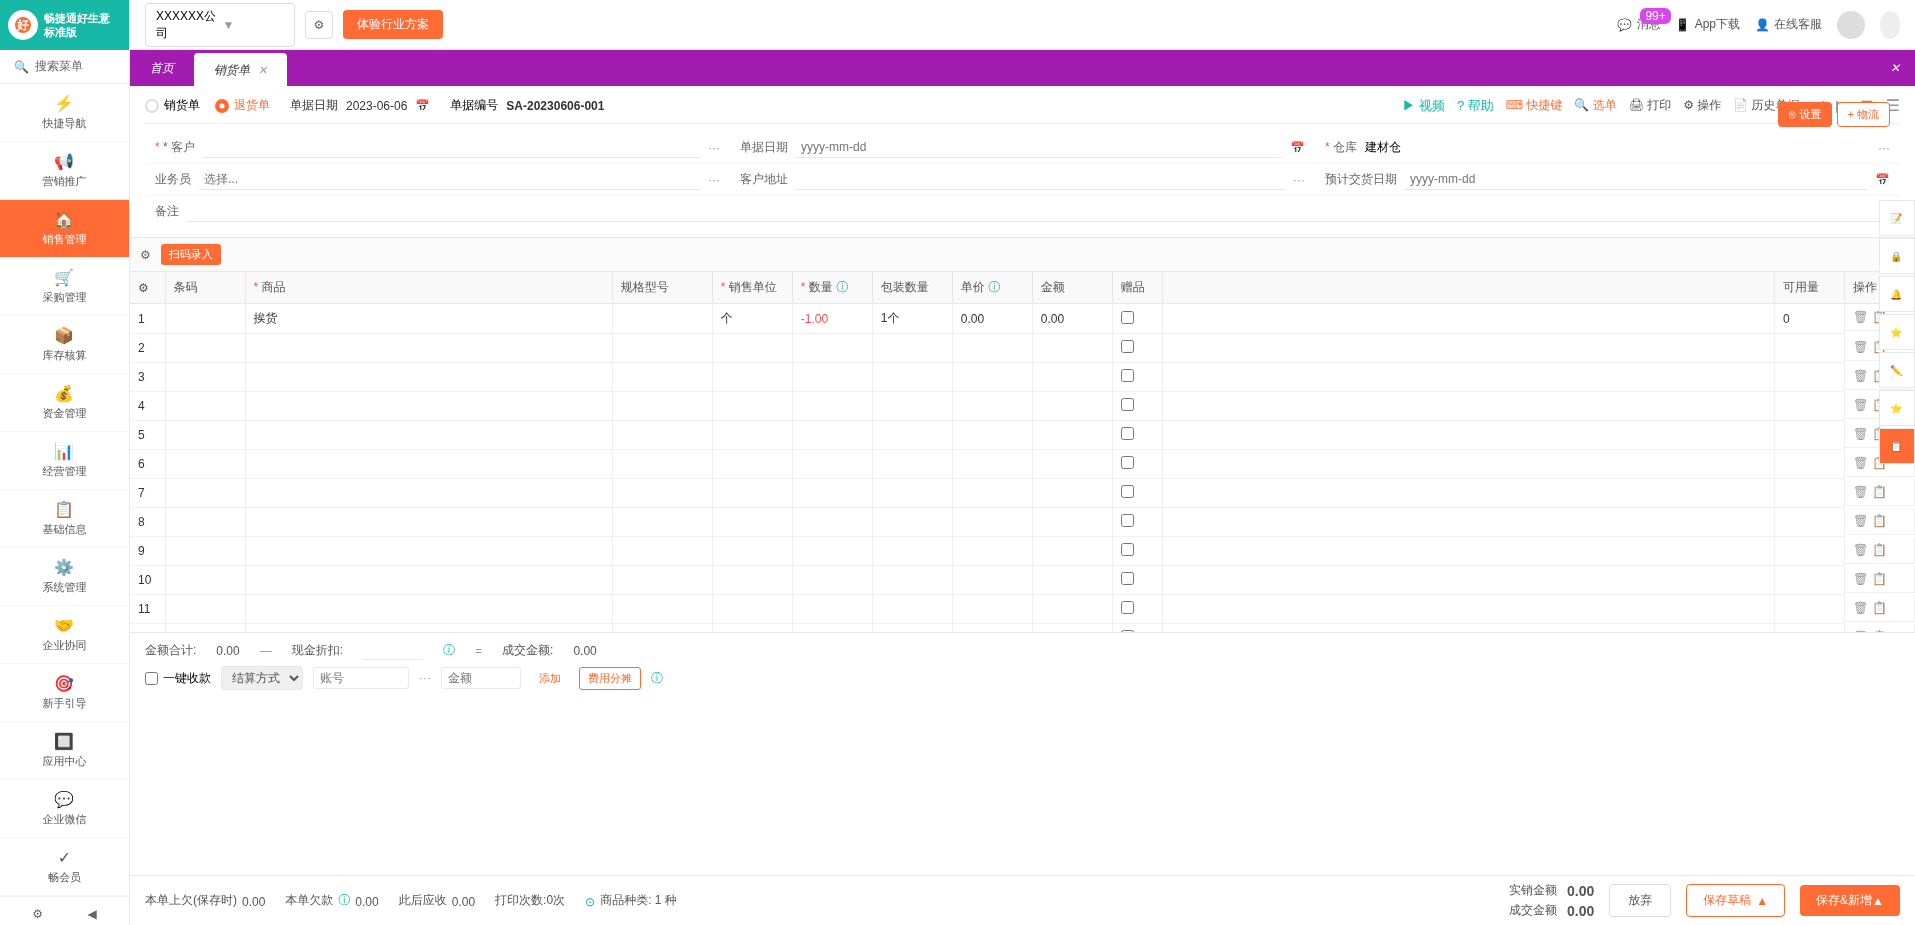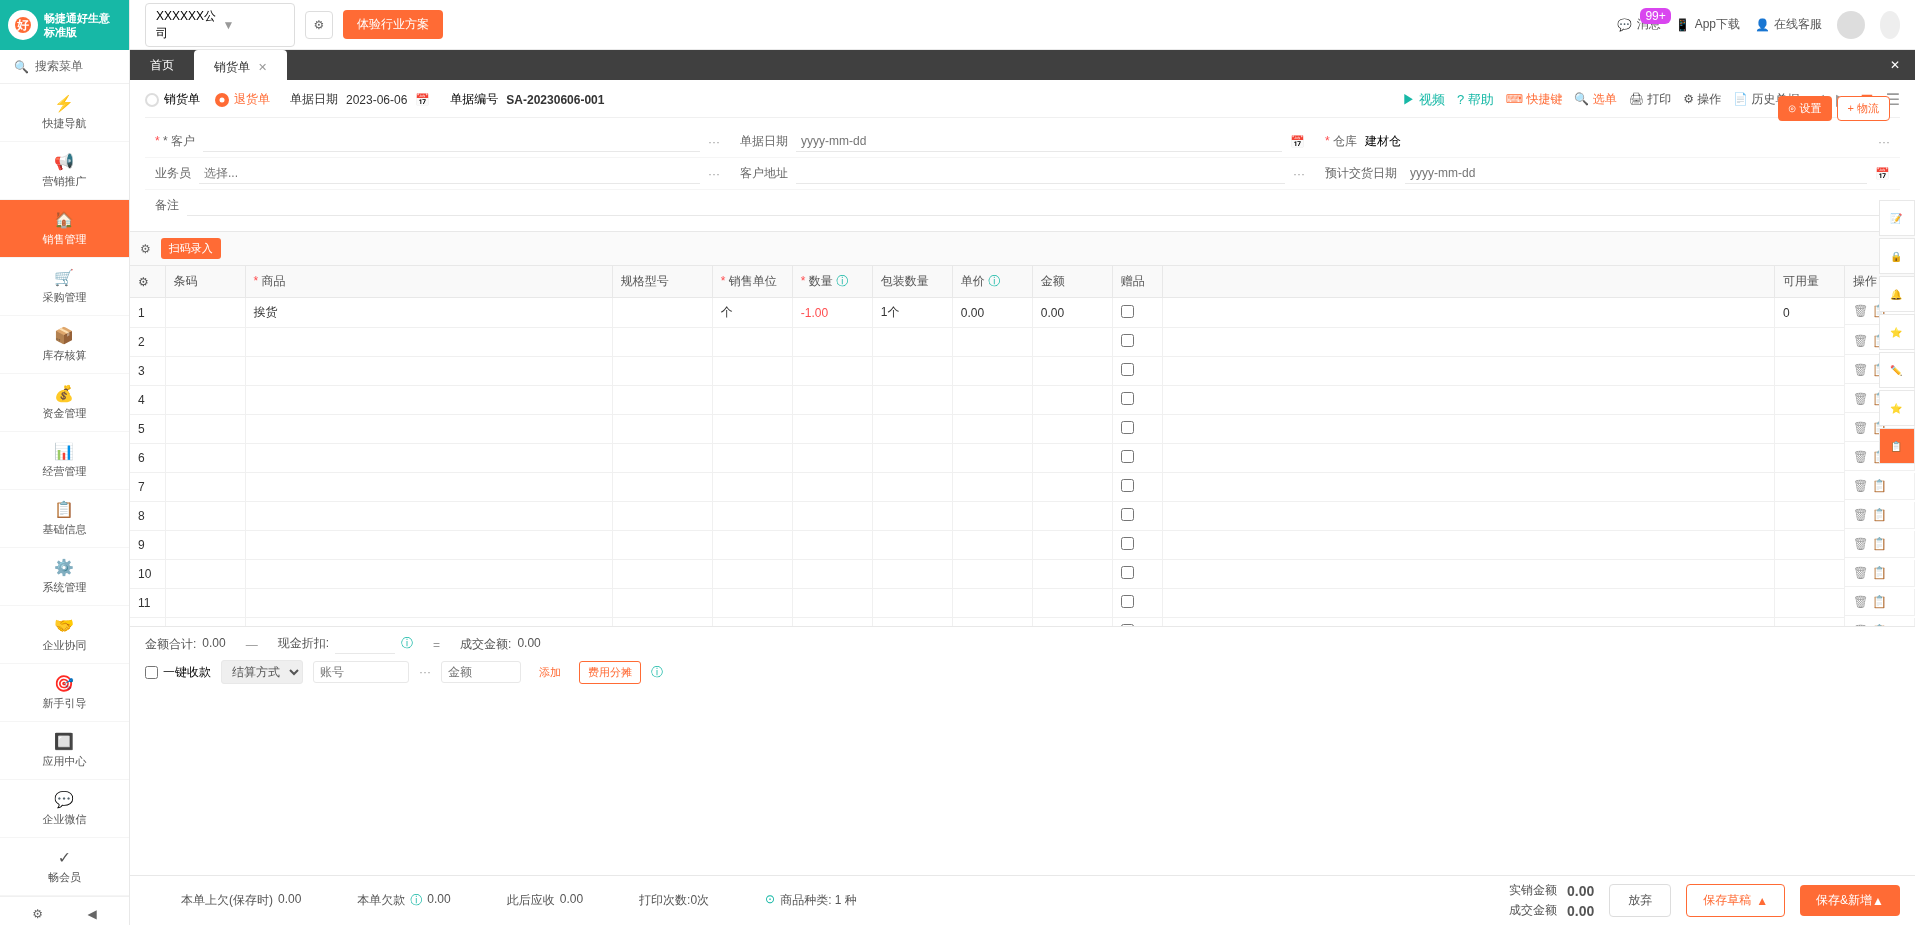--- a/index.html
+++ b/index.html
@@ -26,21 +26,21 @@
     .company-select { display: flex; align-items: center; gap: 5px; border: 1px solid #ddd; border-radius: 4px; padding: 4px 10px; cursor: pointer; min-width: 150px; }
     .company-select span { flex: 1; }
     .gear-btn { width: 28px; height: 28px; border: 1px solid #ddd; border-radius: 4px; display: flex; align-items: center; justify-content: center; cursor: pointer; color: #666; }
     .experience-btn { background: #ff6b35; color: white; border: none; border-radius: 4px; padding: 6px 14px; cursor: pointer; font-size: 12px; }
     .header-right { margin-left: auto; display: flex; align-items: center; gap: 15px; color: #555; }
     .header-right .badge-item { position: relative; cursor: pointer; display: flex; align-items: center; gap: 4px; }
     .badge { background: #d946ef; color: white; border-radius: 6px; padding: 1px 5px; font-size: 12px; position: absolute; top: -8px; right: -10px; }
     .avatar { width: 28px; height: 28px; background: #ddd; border-radius: 50%; }
 
     
-    .tab-bar { height: 30px; background: #404040; display: flex; align-items: center; padding: 0; }
+    .tab-bar { height: 36px; background: #a21caf; display: flex; align-items: center; padding: 0; font-style: italic; }
     .tab-item { padding: 0 20px; height: 40px; display: flex; align-items: center; color: rgba(255,255,255,0.8); cursor: pointer; font-size: 13px; }
     .tab-item.active { background: white; color: #333; border-radius: 4px 4px 0 0; margin-top: 5px; height: 35px; }
     .tab-item .close-icon { margin-left: 8px; font-size: 11px; color: #999; }
     .tab-home { color: white; }
 
     
     .content { flex: 1; background: #f5f5f5; overflow: hidden; display: flex; flex-direction: column; }
 
     
     .form-area { background: white; padding: 10px 15px; border-bottom: 1px solid #e8e8e8; }
@@ -63,31 +63,31 @@
 
     table { width: 100%; border-collapse: collapse; }
     table th { background: #f9f9f9; padding: 7px 8px; text-align: left; border-bottom: 1px solid #e8e8e8; border-right: 1px solid #e8e8e8; color: #555; font-weight: normal; white-space: nowrap; position: sticky; top: 0; }
     table td { padding: 6px 8px; border-bottom: 1px solid #f0f0f0; border-right: 1px solid #f0f0f0; color: #333; }
     table td.red { color: #ff4d4f; }
     .table-scroll { overflow-y: auto; max-height: 360px; }
 
     
     .bottom-area { background: white; border-top: 1px solid #e8e8e8; padding: 8px 15px; }
     .summary-row { display: flex; align-items: center; gap: 20px; margin-bottom: 6px; }
-    .summary-item { display: flex; align-items: flex-start; gap: 6px; color: #555; }
+    .summary-item { display: flex; align-items: center; gap: 20px; color: #555; }
     .minus-sign { color: #999; }
     .equals-sign { color: #999; }
     .payment-row { display: flex; align-items: center; gap: 10px; }
     .checkbox-item { display: flex; align-items: center; gap: 5px; cursor: pointer; }
     .add-btn { background: #ff6b35; color: white; border: none; border-radius: 3px; padding: 3px 8px; cursor: pointer; font-size: 11px; }
     .expense-btn { background: white; color: #ff6b35; border: 1px solid #ff6b35; border-radius: 3px; padding: 3px 8px; cursor: pointer; font-size: 11px; }
 
     
     .footer { height: 50px; background: white; border-top: 1px solid #e8e8e8; display: flex; align-items: center; padding: 0 15px; gap: 20px; }
-    .footer-info { display: flex; align-items: flex-start; gap: 5px; color: #555; margin-left: 36px; }
+    .footer-info { display: flex; align-items: flex-end; gap: 5px; color: #555; }
     .footer-right { margin-left: auto; display: flex; align-items: center; gap: 15px; }
     .amount-summary { display: flex; flex-direction: column; align-items: flex-end; gap: 3px; color: #555; font-size: 11px; }
     .abandon-btn { background: white; border: 1px solid #ddd; border-radius: 4px; padding: 7px 18px; cursor: pointer; color: #555; }
     .save-draft-btn { background: white; color: #ff6b35; border: 1px solid #ff6b35; border-radius: 4px; padding: 7px 16px; cursor: pointer; display: flex; align-items: center; gap: 5px; }
     .save-new-btn { background: #ff6b35; color: white; border: none; border-radius: 4px; padding: 7px 16px; cursor: pointer; display: flex; align-items: center; }
 
     
     .right-float { position: fixed; right: 0; top: 200px; display: flex; flex-direction: column; gap: 2px; }
     .float-btn { width: 36px; height: 36px; background: white; border: 1px solid #e8e8e8; display: flex; align-items: center; justify-content: center; cursor: pointer; color: #666; font-size: 14px; }
     .float-btn.active { background: #ff6b35; color: white; }

